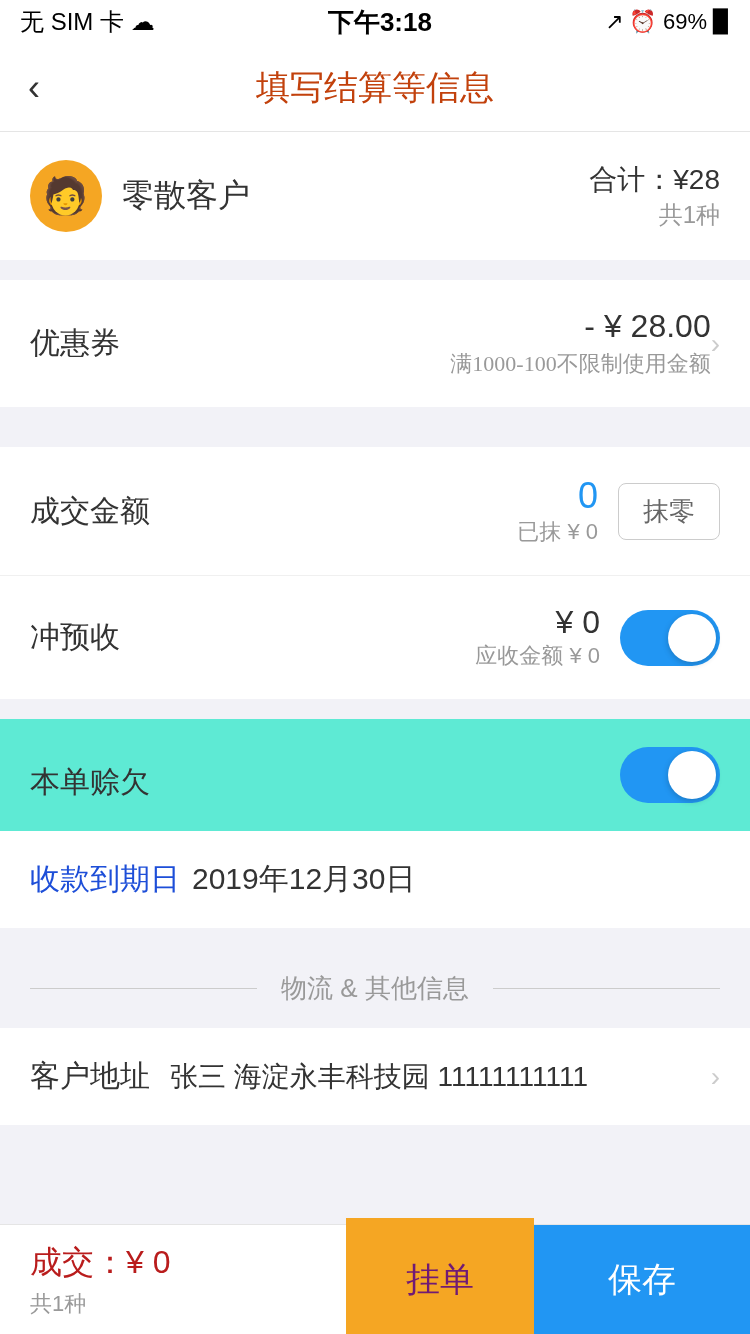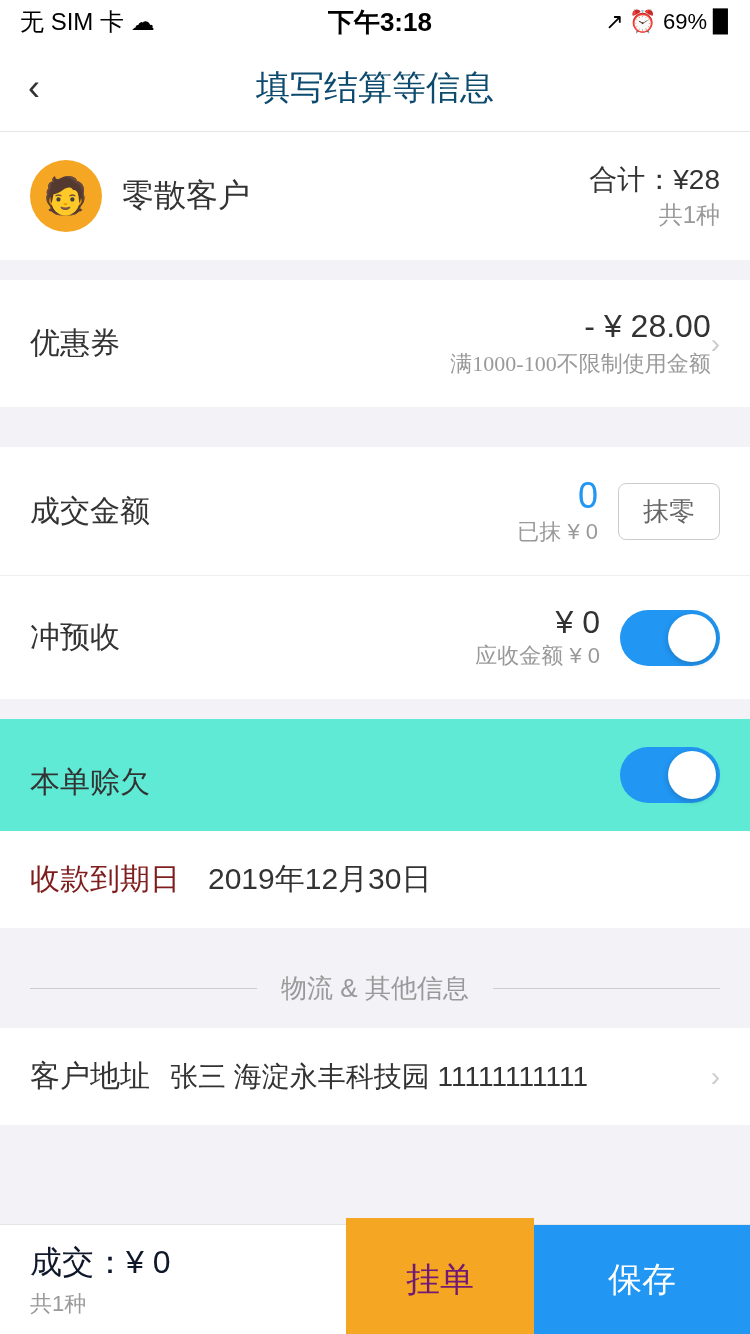--- a/index.html
+++ b/index.html
@@ -42,21 +42,21 @@
     .nav-back {
       position: absolute;
       left: 28px;
       font-size: 36px;
       color: #333;
       cursor: pointer;
     }
     .nav-title {
       font-size: 34px;
       font-weight: 500;
-      color: #0c4a6e;
+      color: #c2410c;
     }
 
     
     .section {
       background: #fff;
       margin-bottom: 20px;
     }
 
     
     .customer-row {
@@ -161,21 +161,21 @@
     .debt-label { font-size: 30px; color: #333; }
 
     
     .due-date-row {
       background: #fff;
       padding: 28px 30px;
       display: flex;
       align-items: center;
       border-bottom: none;
     }
-    .due-date-label { font-size: 30px; color: #7f1d1d; margin-right: 28px; }
+    .due-date-label { font-size: 30px; color: #1d4ed8; margin-right: 12px; }
     .due-date-value { font-size: 30px; color: #333; }
 
     
     .logistics-divider {
       background: #f2f2f7;
       height: 80px;
       display: flex;
       align-items: center;
       justify-content: center;
     }
@@ -212,21 +212,21 @@
       height: 110px;
       background: #fff;
       display: flex;
       align-items: center;
       border-top: 1px solid #e5e5e5;
     }
     .bottom-summary {
       flex: 1;
       padding: 0 30px;
     }
-    .bottom-deal { font-size: 28px; color: #0f172a; }
+    .bottom-deal { font-size: 28px; color: #b91c1c; }
     .bottom-deal span { font-size: 32px; font-weight: 500; }
     .bottom-count { font-size: 22px; color: #999; margin-top: 4px; }
     .bottom-btn-hold {
       width: 188px;
       height: 124px;
       background: #f5a623;
       display: flex;
       align-items: center;
       justify-content: center;
       font-size: 34px;

